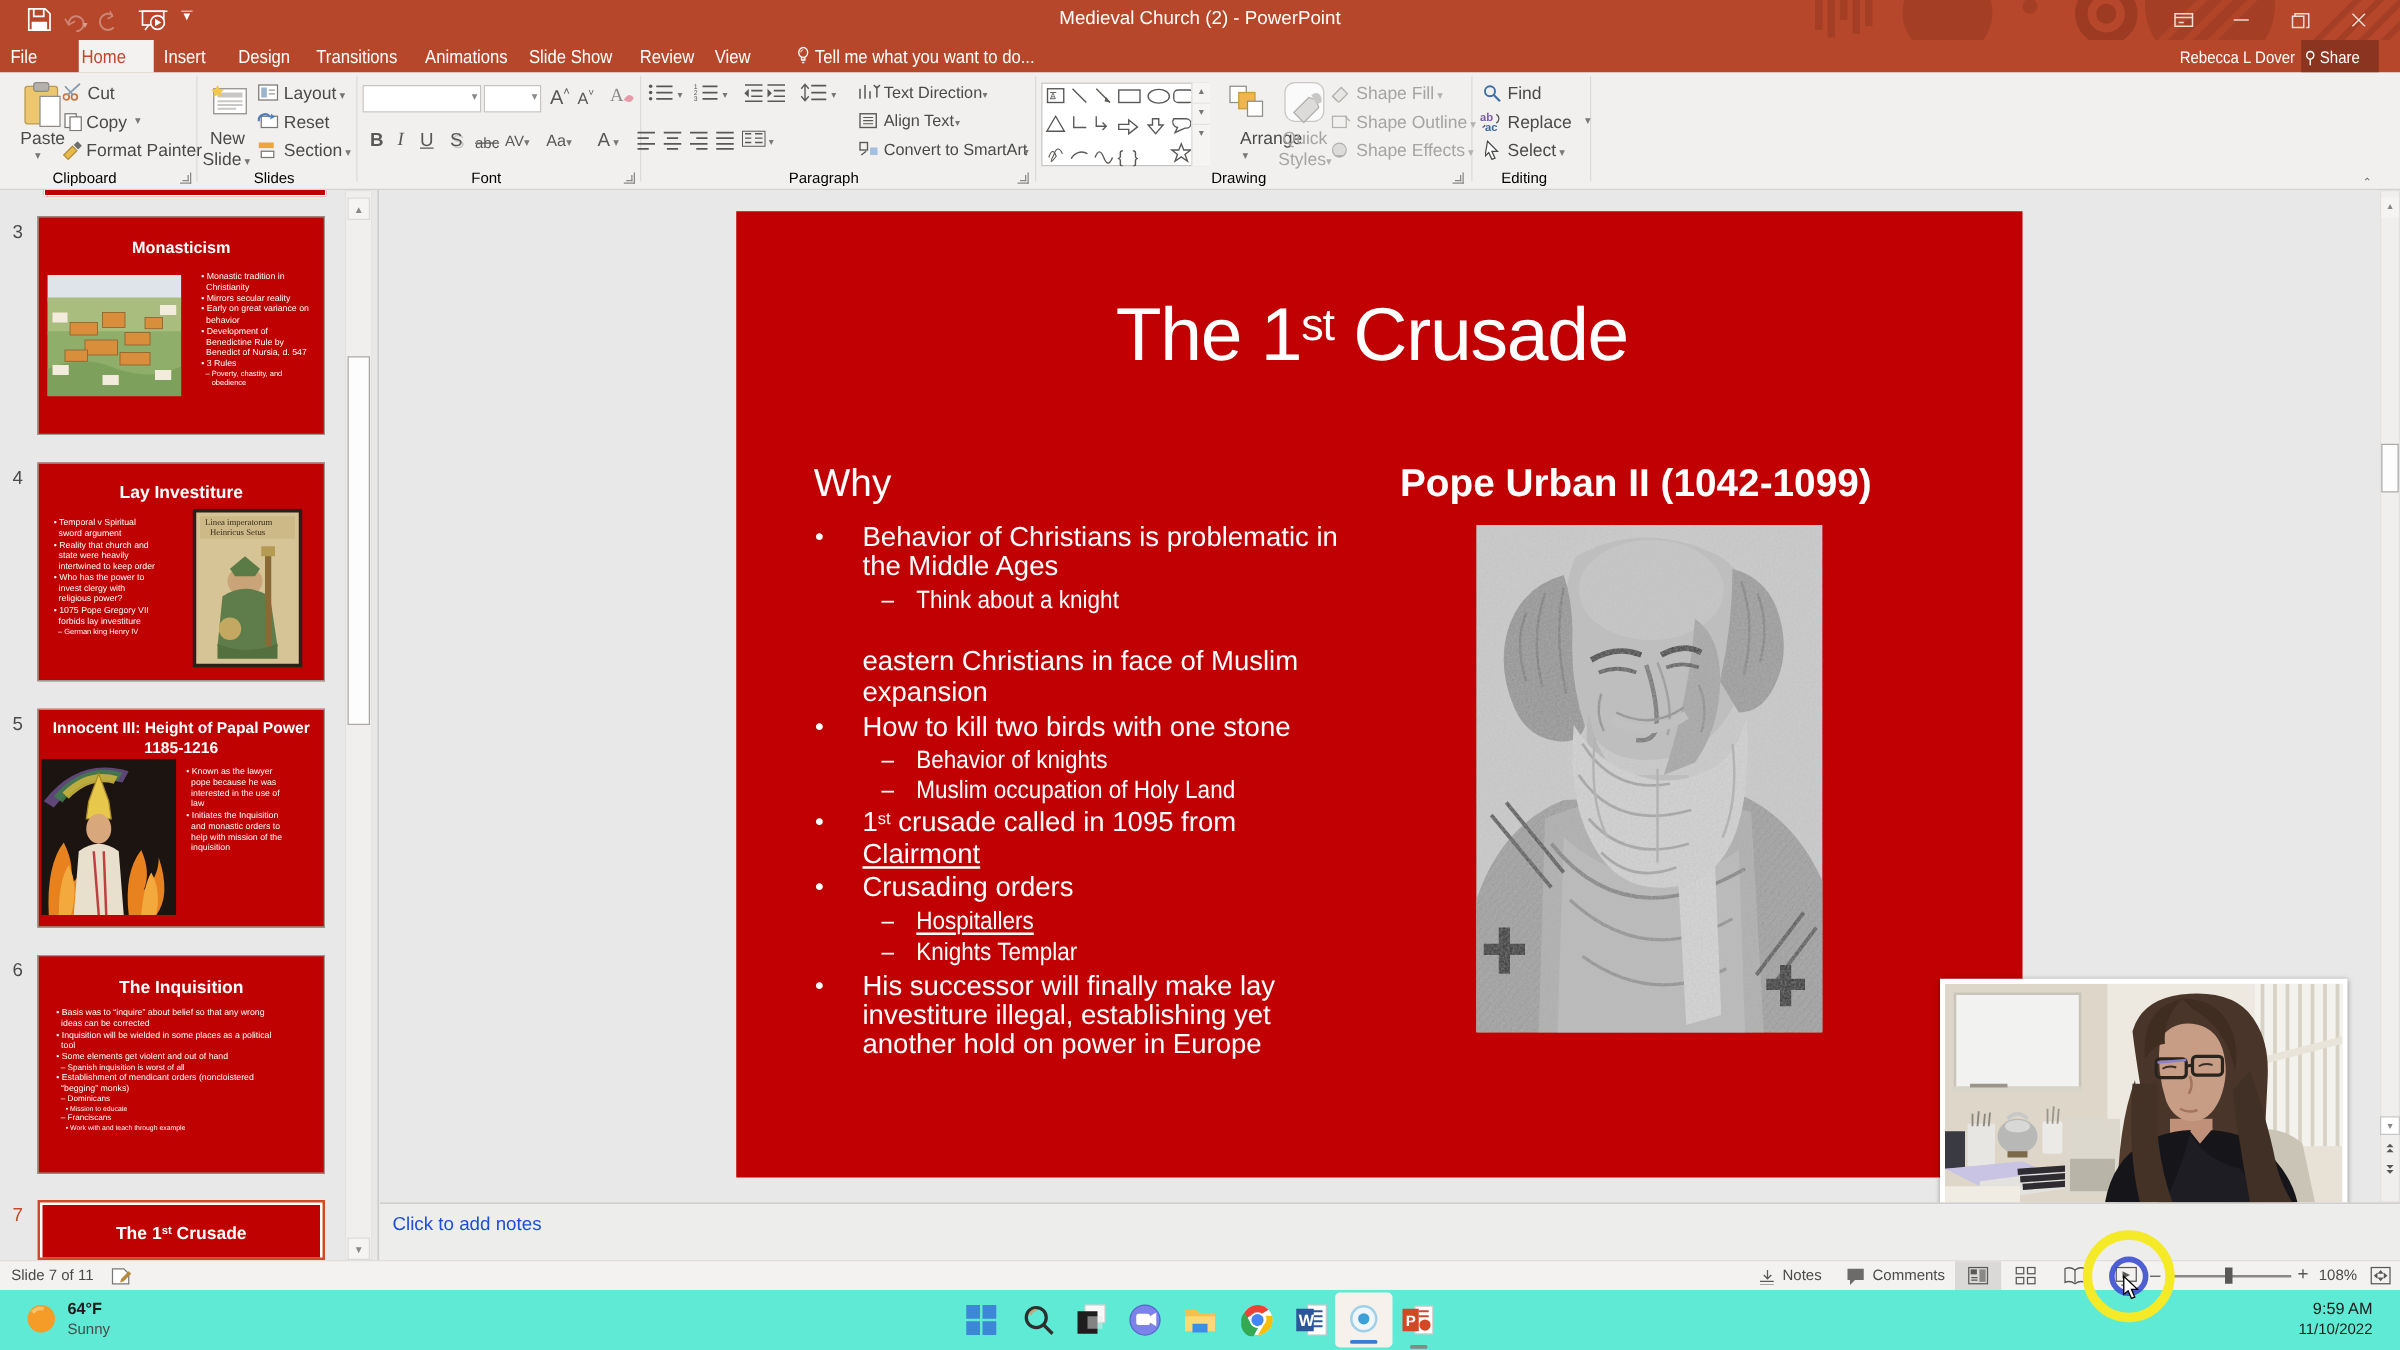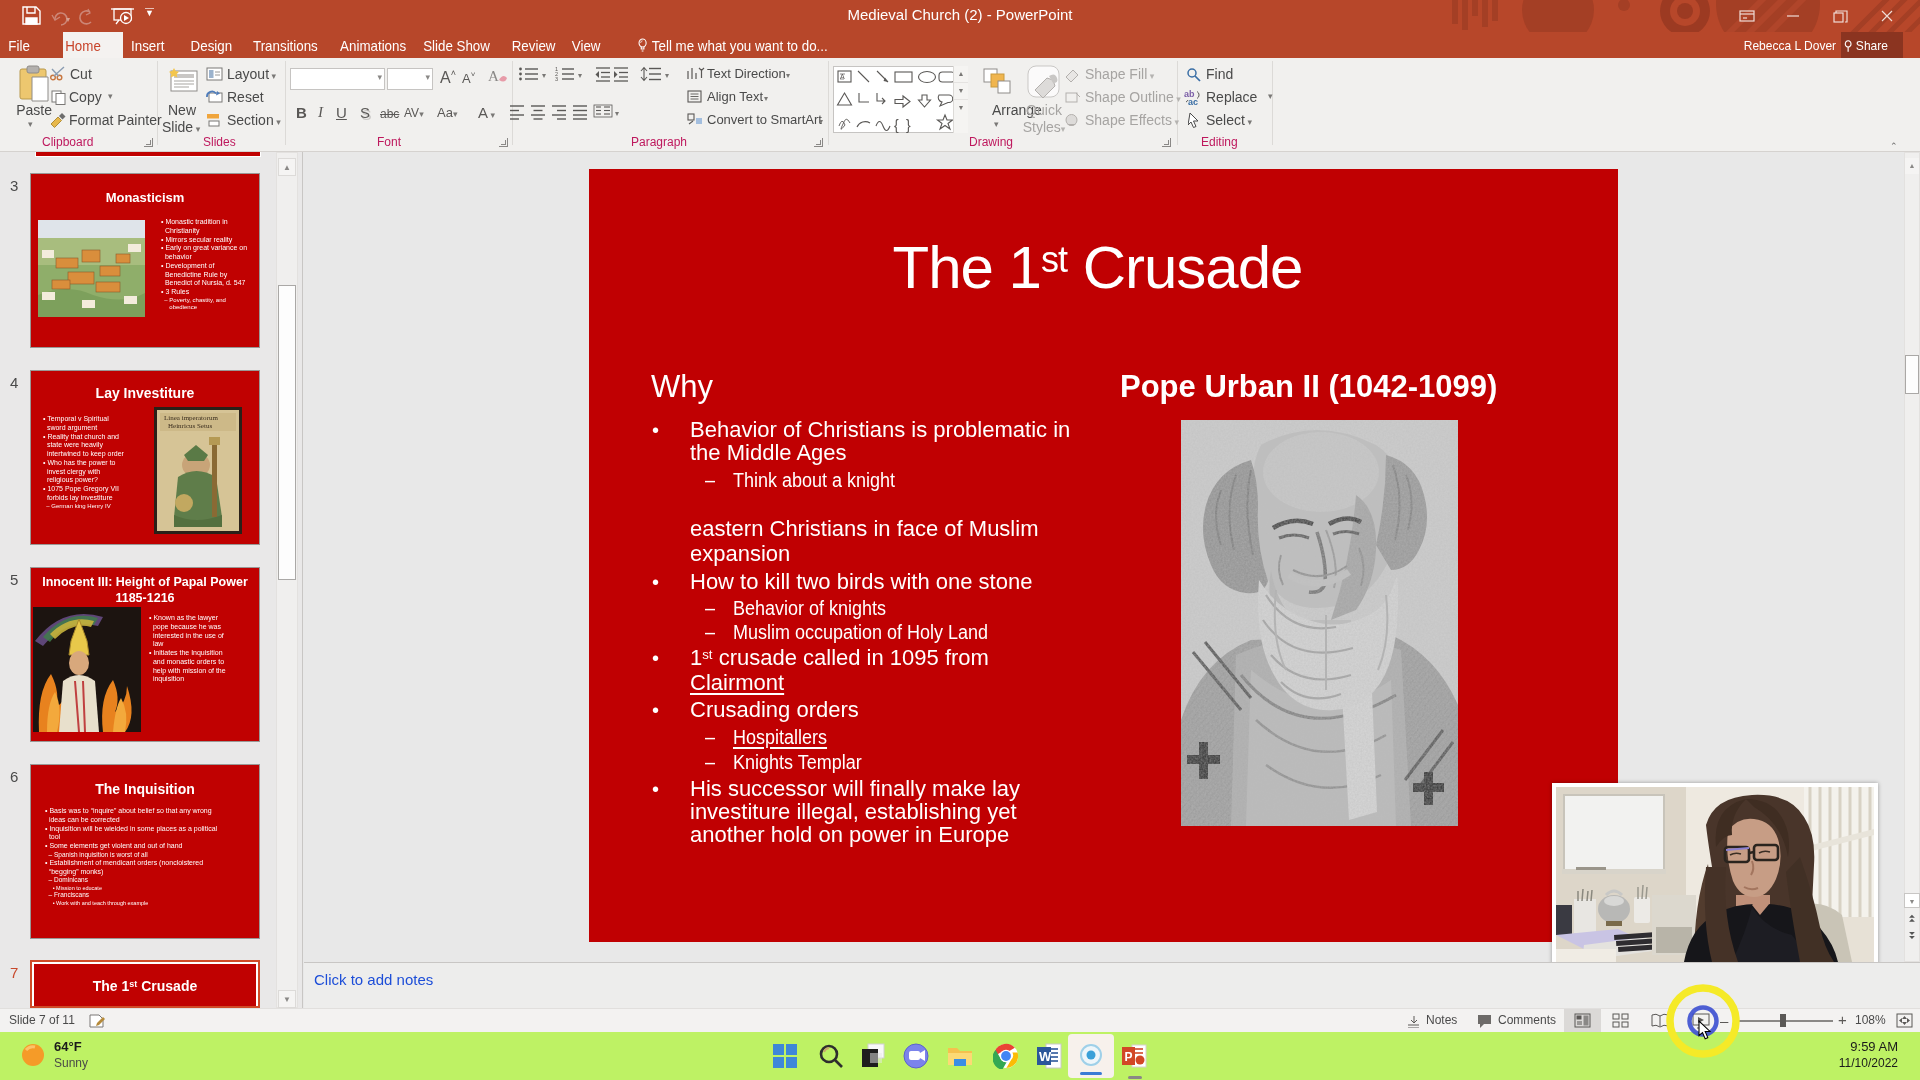--- a/index.html
+++ b/index.html
@@ -13,21 +13,21 @@
 
   
   #tabsrow  { position:absolute; left:0; top:32px; width:1920px; height:26px; background:#b7472a; }
   .tab { position:absolute; top:0; height:26px; line-height:27px; color:#fff; font-size:15px; }
   .tab>span { display:inline-block; transform:scaleX(0.89); }
   #tab-home { background:#f4f2f0; color:#c8442a; }
 
   
   #ribbon { position:absolute; left:0; top:58px; width:1920px; height:94px; background:#f1f0ee; border-bottom:1px solid #d5d2cf; font-size:14px; color:#4a4a4a; }
   .gsep { position:absolute; top:3px; height:84px; width:1px; background:#dcdad7; }
-  .glabel { position:absolute; top:77px; font-size:12px; color:#be185d; }
+  .glabel { position:absolute; top:77px; font-size:12px; color:#000000; }
   .fly { position:absolute; top:80px; width:9px; height:9px; border-right:1px solid #8a8886; border-bottom:1px solid #8a8886; }
   .fly:after { content:""; position:absolute; right:1px; bottom:1px; width:4px; height:4px; border-right:1px solid #8a8886; border-bottom:1px solid #8a8886; }
   .rtxt { position:absolute; white-space:nowrap; color:#4a4a4a; }
   .dim { color:#a6a4a2; }
   .combo { position:absolute; background:#fff; border:1px solid #c6c4c2; height:22px; }
   .combo:after { content:"▾"; position:absolute; right:2px; top:3px; font-size:9px; color:#8a8886; }
   .da { font-size:9px; color:#7a7876; }
 
   
   #thumbpanel { position:absolute; left:0; top:152px; width:303px; height:856px; background:#e9e8e8; border-right:1px solid #c8c6c4; }
@@ -54,21 +54,21 @@
   
   .sbtrack { position:absolute; background:#f0efee; border:1px solid #e3e1df; }
   .sbthumb { position:absolute; background:#fdfdfd; border:1px solid #aaa8a6; }
   .sbarrow { position:absolute; color:#8a8886; text-align:center; }
 
   
   #notes { position:absolute; left:304px; top:962px; width:1616px; height:46px; background:#ededec; border-top:1px solid #c8c6c4; }
   #statusbar { position:absolute; left:0; top:1008px; width:1920px; height:24px; background:#f3f2f1; border-top:1px solid #e1dfdd; font-size:12px; color:#4a4a4a; }
 
   
-  #taskbar { position:absolute; left:0; top:1032px; width:1920px; height:48px; background:#bef264; font-size:12px; color:#1b1b1b; }
+  #taskbar { position:absolute; left:0; top:1032px; width:1920px; height:48px; background:#5eead4; font-size:12px; color:#1b1b1b; }
   .tbicon { position:absolute; top:11px; width:26px; height:26px; }
 </style>
 </head>
 <body>
 
 <div id="titlebar">
 
   <svg width="1920" height="32" style="position:absolute;left:0;top:0">
     <g fill="#a43f25">
       <rect x="1452" y="0" width="6" height="24"></rect>

